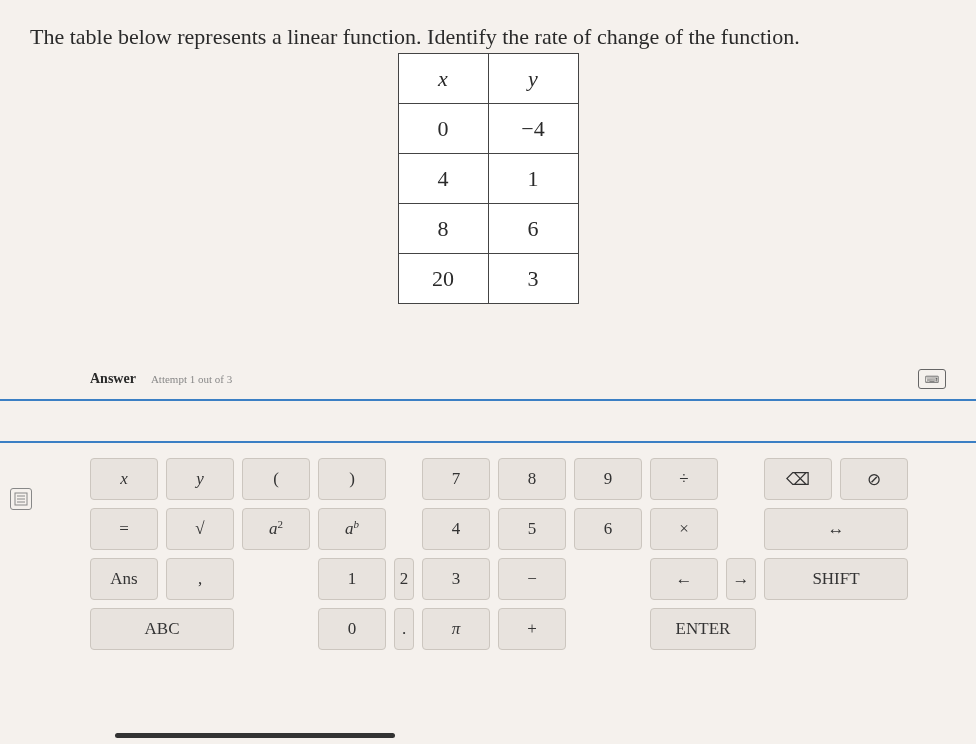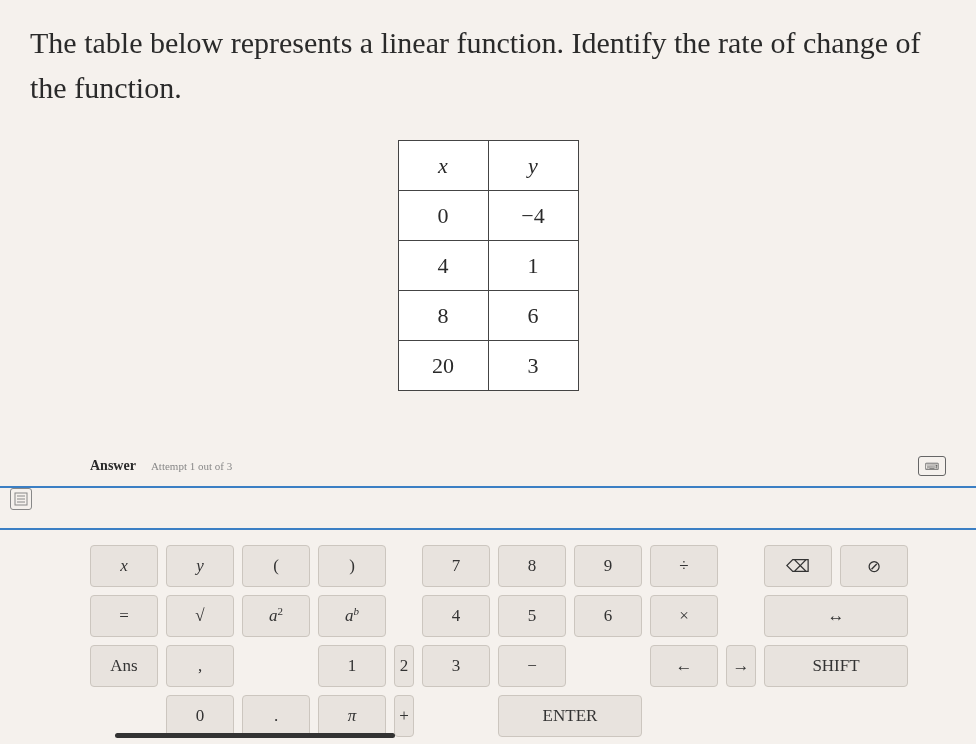--- a/index.html
+++ b/index.html
@@ -12,23 +12,22 @@
       height: 744px;
       font-family: Georgia, 'Times New Roman', serif;
       background: #f5f1ed;
       color: #2a2a2a;
       overflow: hidden;
     }
     .question-area {
       padding: 20px 30px;
     }
     .question-text {
-      font-size: 30px;
+      font-size: 22px;
       line-height: 1.5;
-      margin-bottom: 30px;
     }
     .data-table {
       margin: 0 auto;
       border-collapse: collapse;
       background: #fff;
     }
     .data-table th, .data-table td {
       border: 1px solid #444;
       width: 90px;
       height: 50px;
@@ -224,20 +223,21 @@
   <div class="spacer"></div>
   <div class="key">1</div>
   <div class="key">2</div>
   <div class="key">3</div>
   <div class="key">−</div>
   <div class="spacer"></div>
   <div class="key">←</div>
   <div class="key">→</div>
 
   <div class="key wide2">SHIFT</div>
+  <div class="key wide2">ABC</div>
   <div class="spacer"></div>
   <div class="key">0</div>
   <div class="key">.</div>
   <div class="key">
       <span class="ital">π</span>
     </div>
   <div class="key">+</div>
   <div class="spacer"></div>
   <div class="key wide2">ENTER</div>
 </div>

